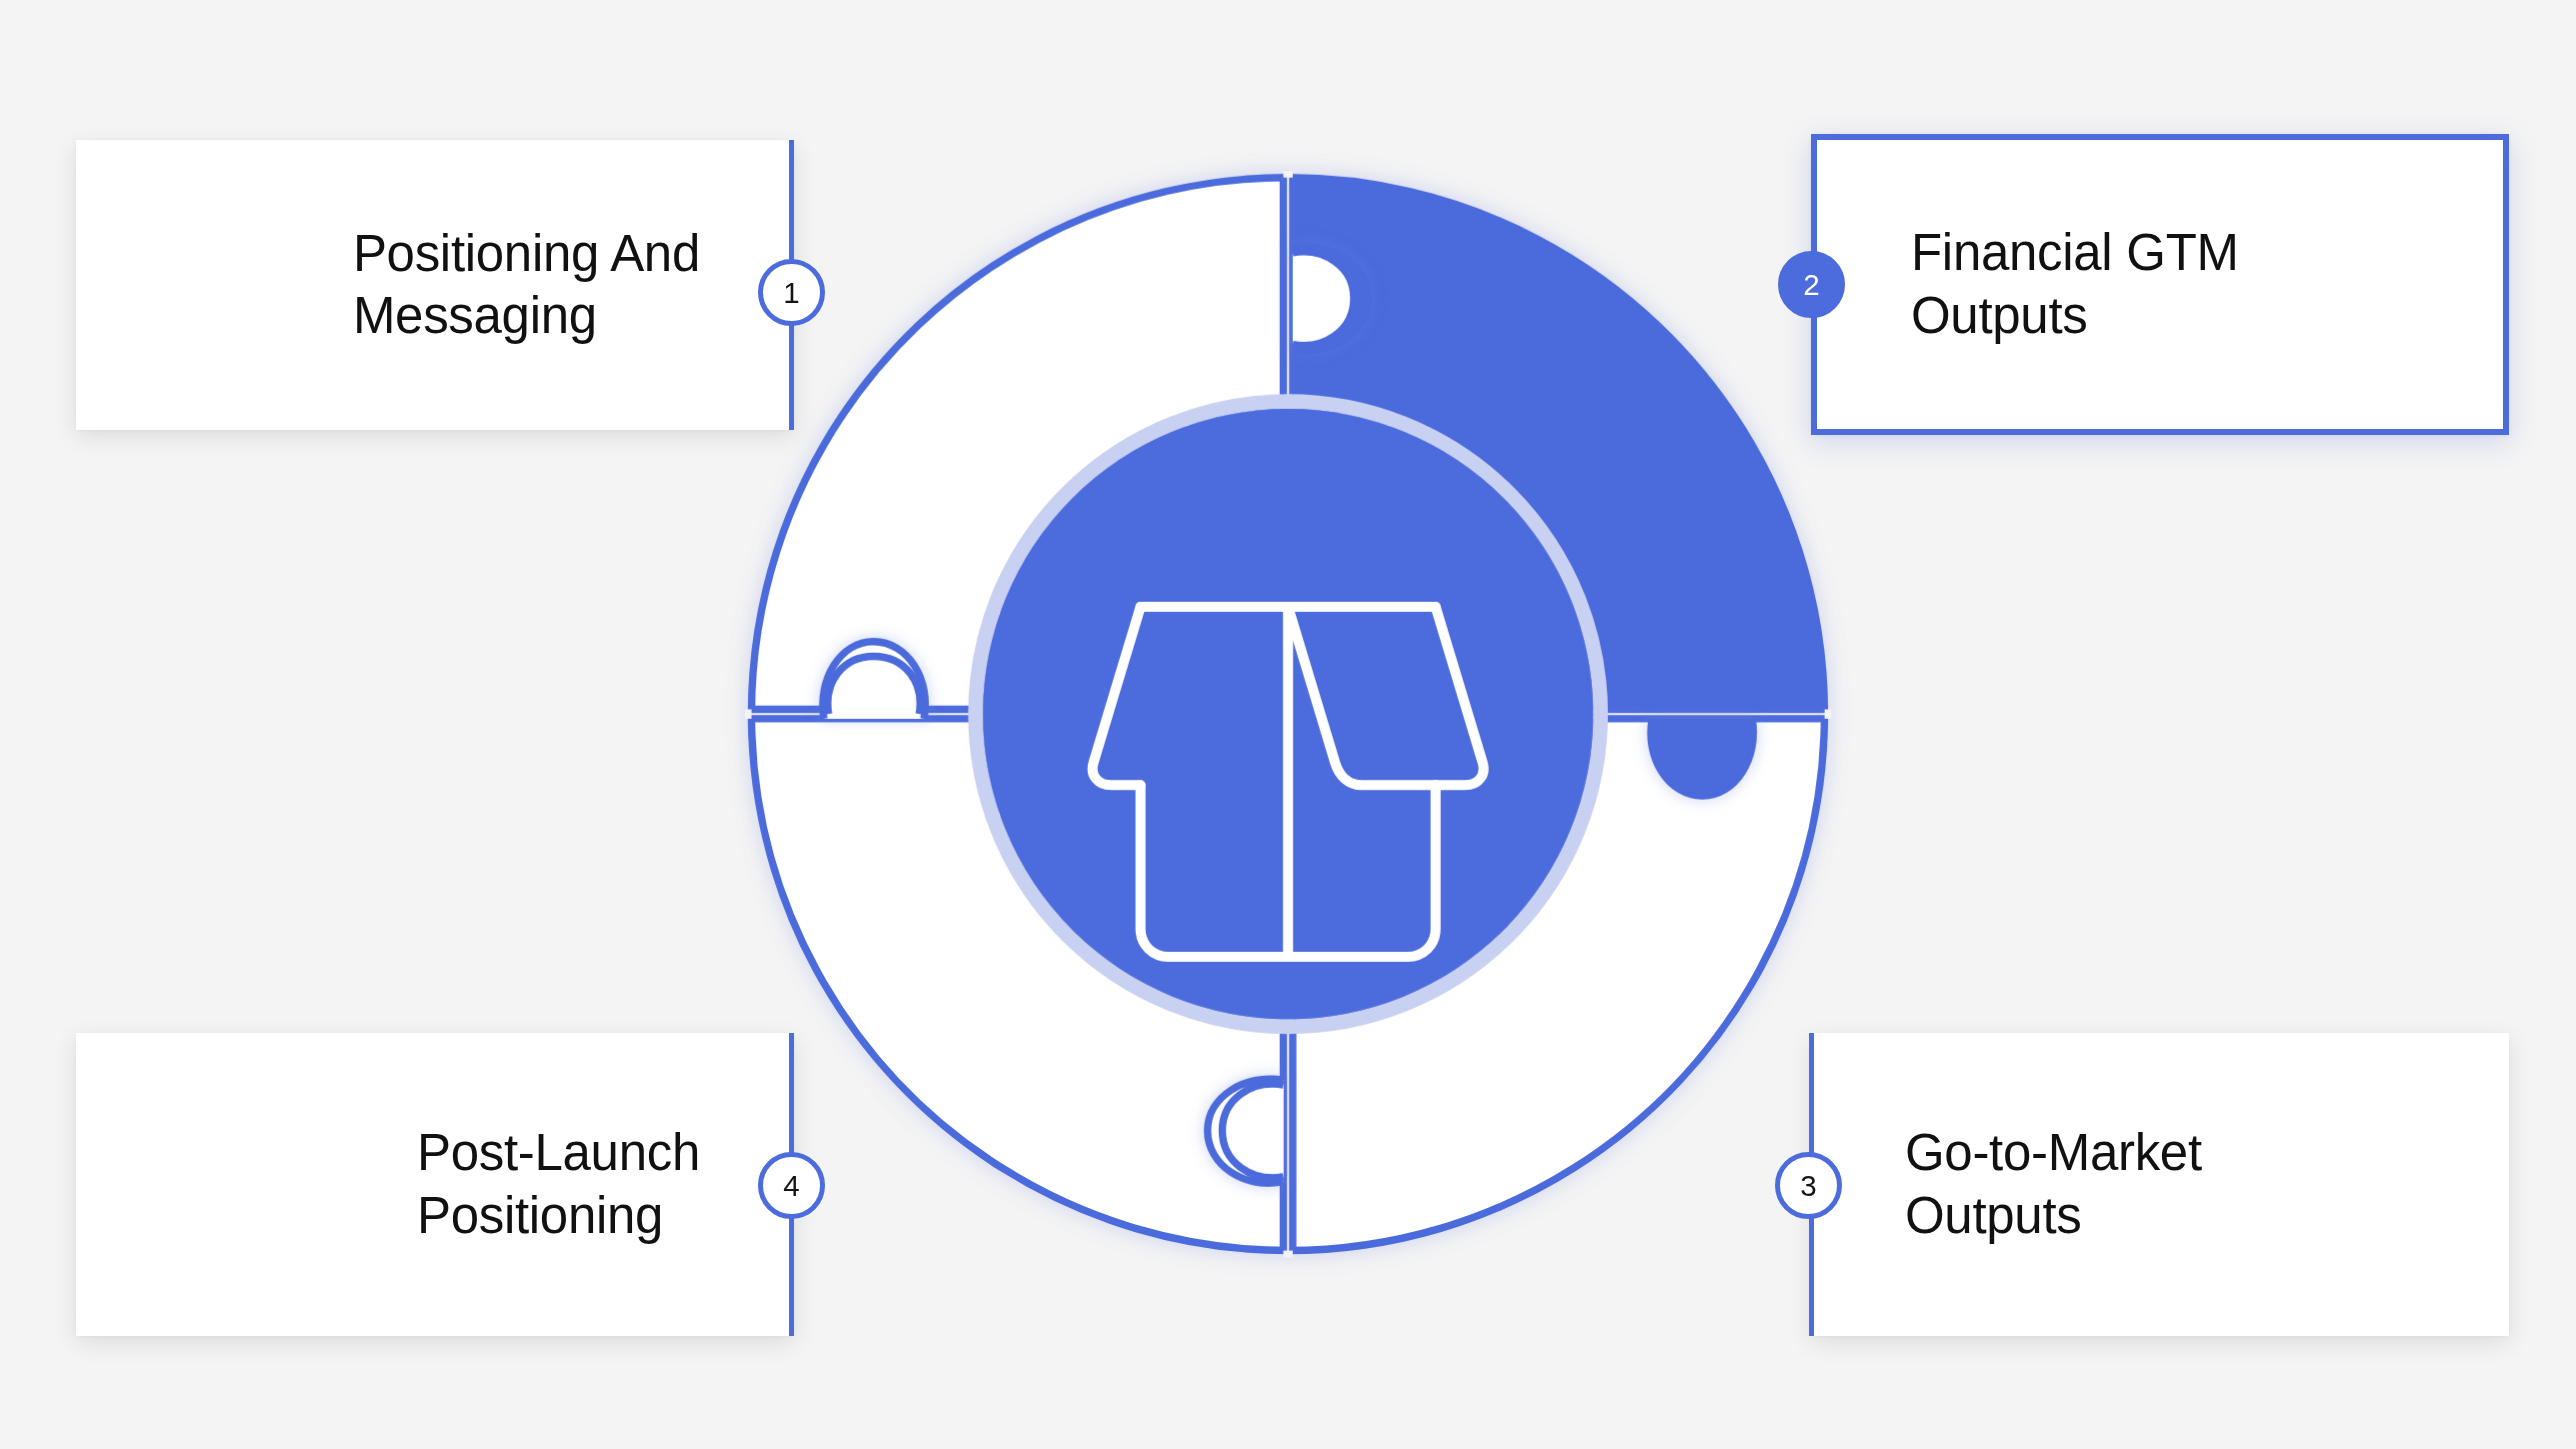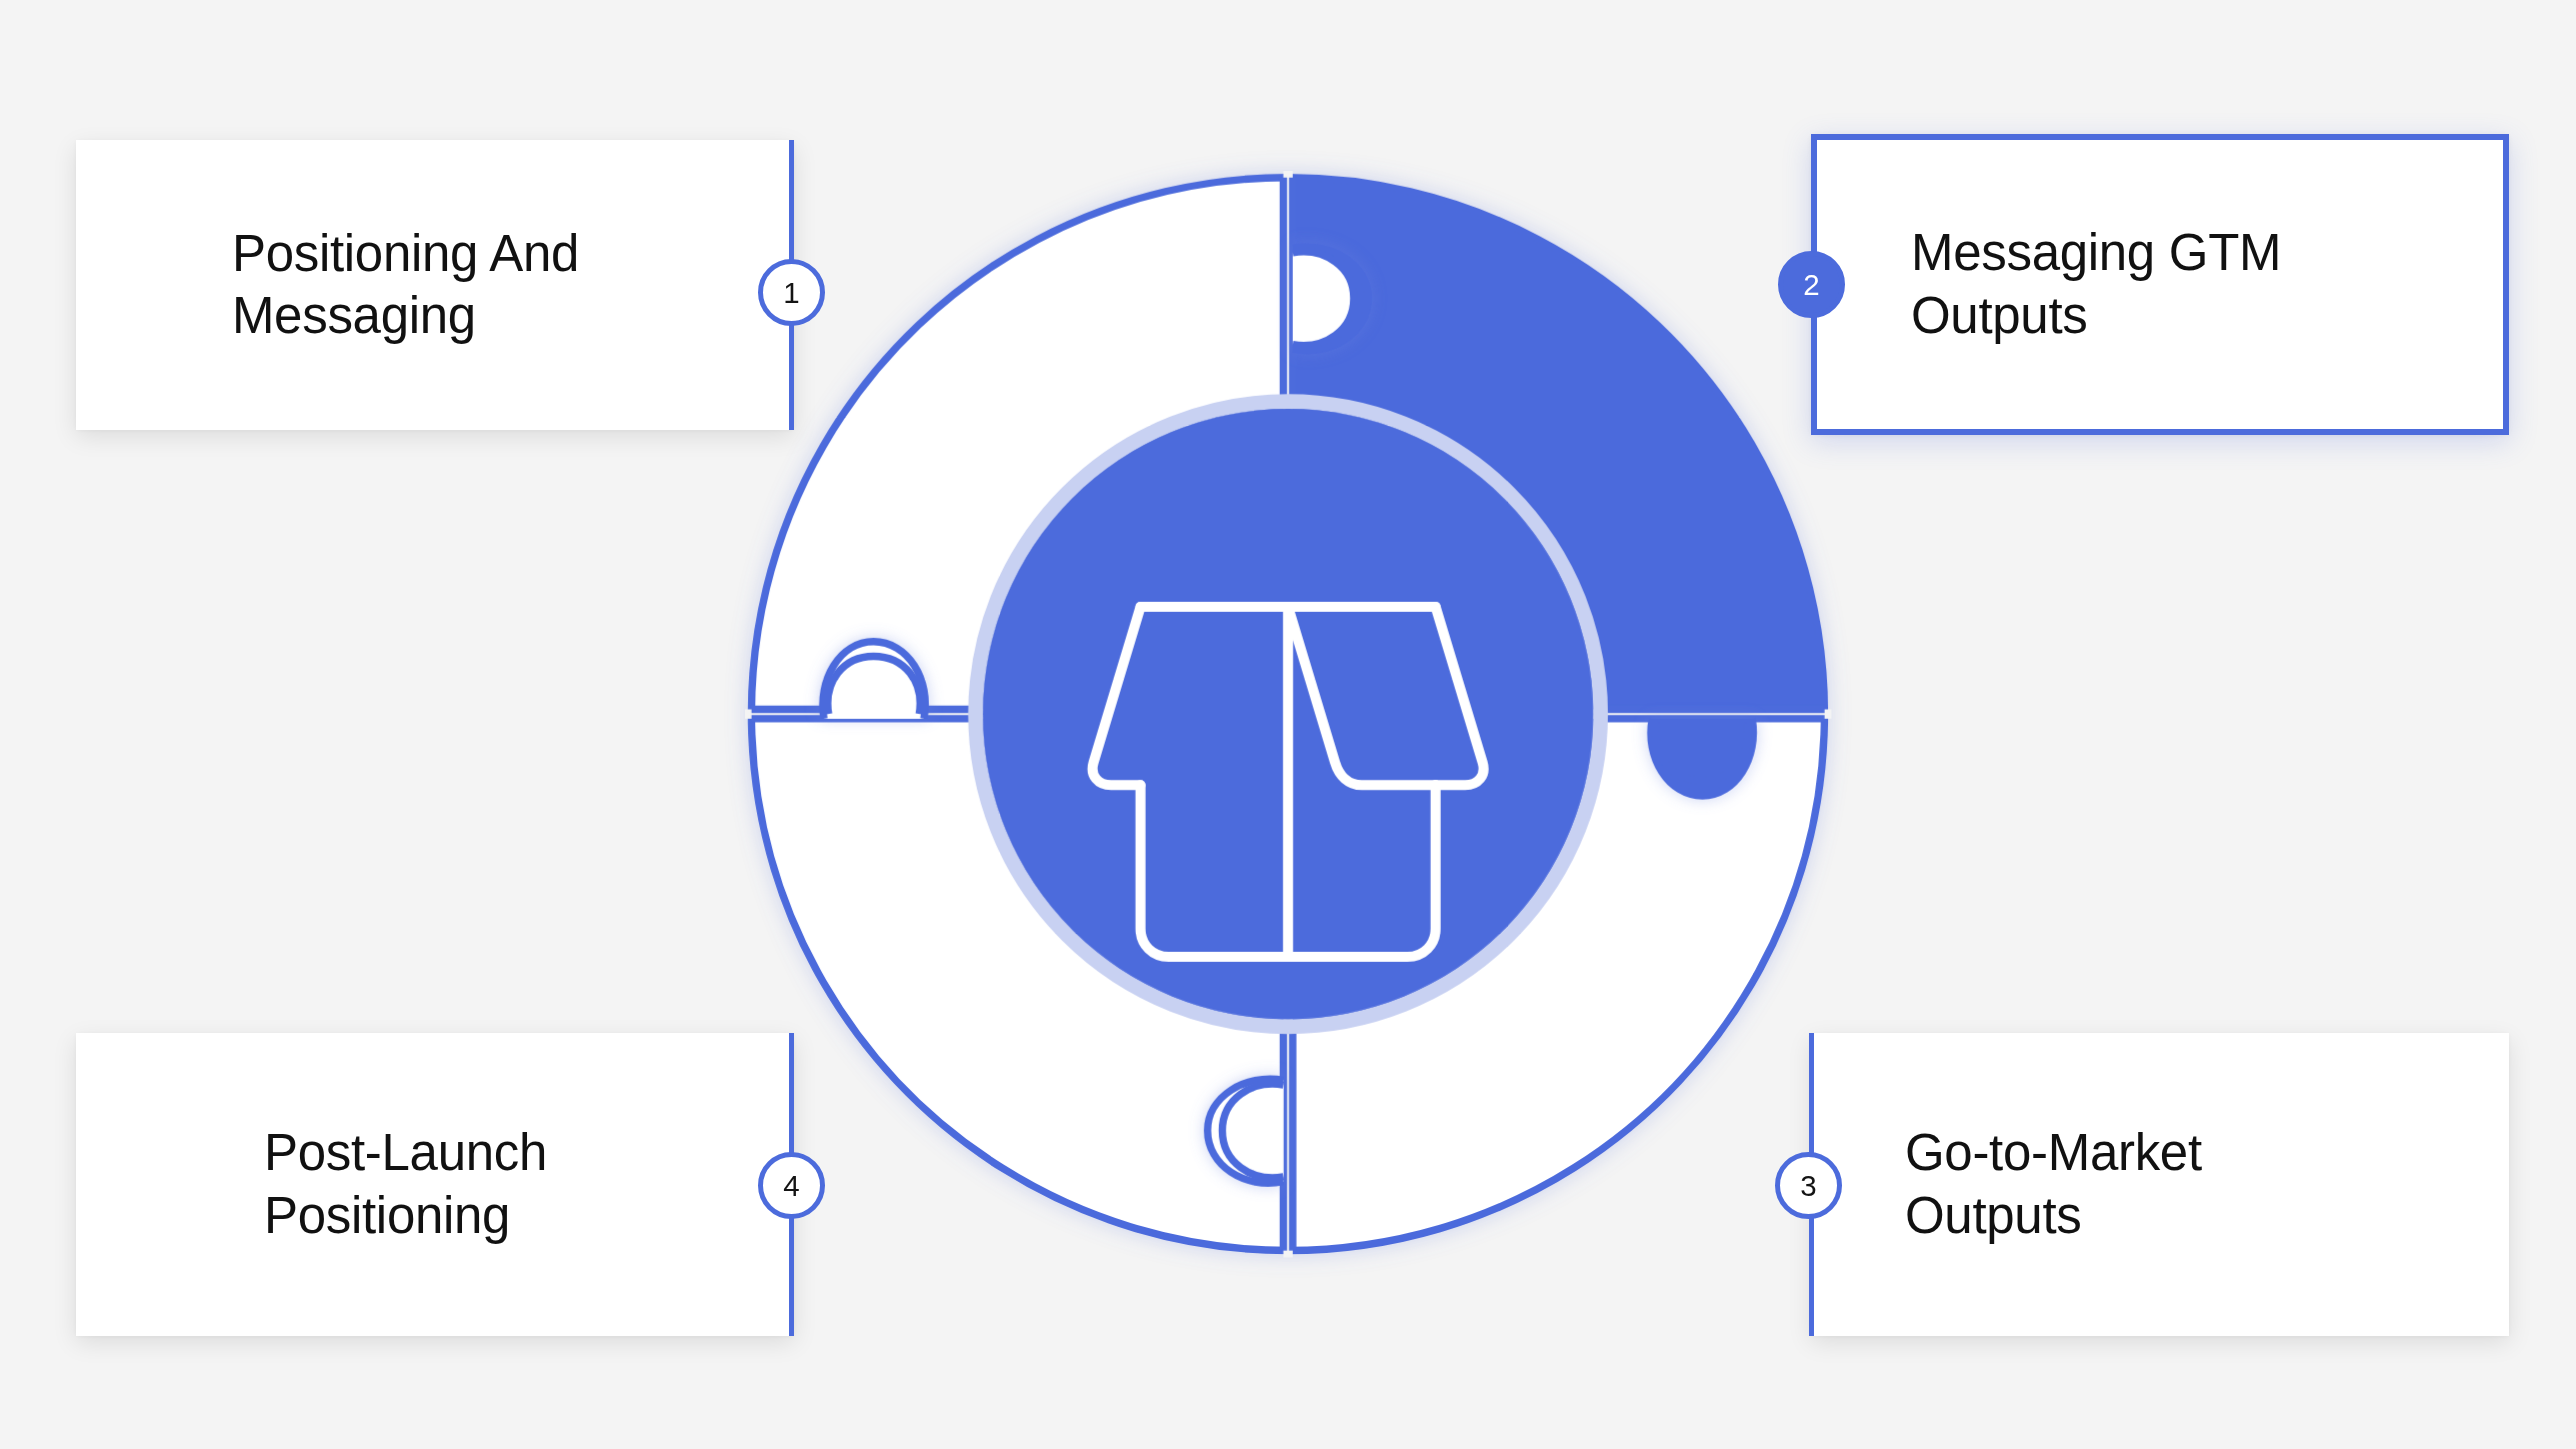--- a/index.html
+++ b/index.html
@@ -35,21 +35,21 @@
   }
   .card .card-label {
     font-size: 51px;
     line-height: 1.22;
     color: #111111;
     font-weight: 400;
     letter-spacing: -0.3px;
     white-space: pre-line;
   }
 
-  .card.left  { justify-content: center; }
+  .card.left  { justify-content: flex-end; }
   .card.left .card-label  { padding-left: 35px; padding-right: 94px; text-align: left; }
   .card.right { justify-content: flex-start; }
   .card.right .card-label { padding-left: 94px; padding-right: 35px; text-align: left; }
 
   .card.active {
     border: 6.7px solid #4c6bdc;
     box-shadow: 0 6.7px 27px rgba(76,107,220,0.22), 0 1.3px 6.7px rgba(0,0,0,0.06);
   }
 
   
@@ -246,21 +246,21 @@
   <div class="stem" id="stem-1"></div>
   <div class="stem" id="stem-4"></div>
   <div class="stem" id="stem-3"></div>
 
   <div class="card left" id="card-1">
     <div class="card-label">Positioning And
 Messaging</div>
   </div>
 
   <div class="card right active" id="card-2">
-    <div class="card-label">Messaging GTM
+    <div class="card-label">Financial GTM
 Outputs</div>
   </div>
 
   <div class="card right" id="card-3">
     <div class="card-label">Go-to-Market
 Outputs</div>
   </div>
 
   <div class="card left" id="card-4">
     <div class="card-label">Post-Launch

